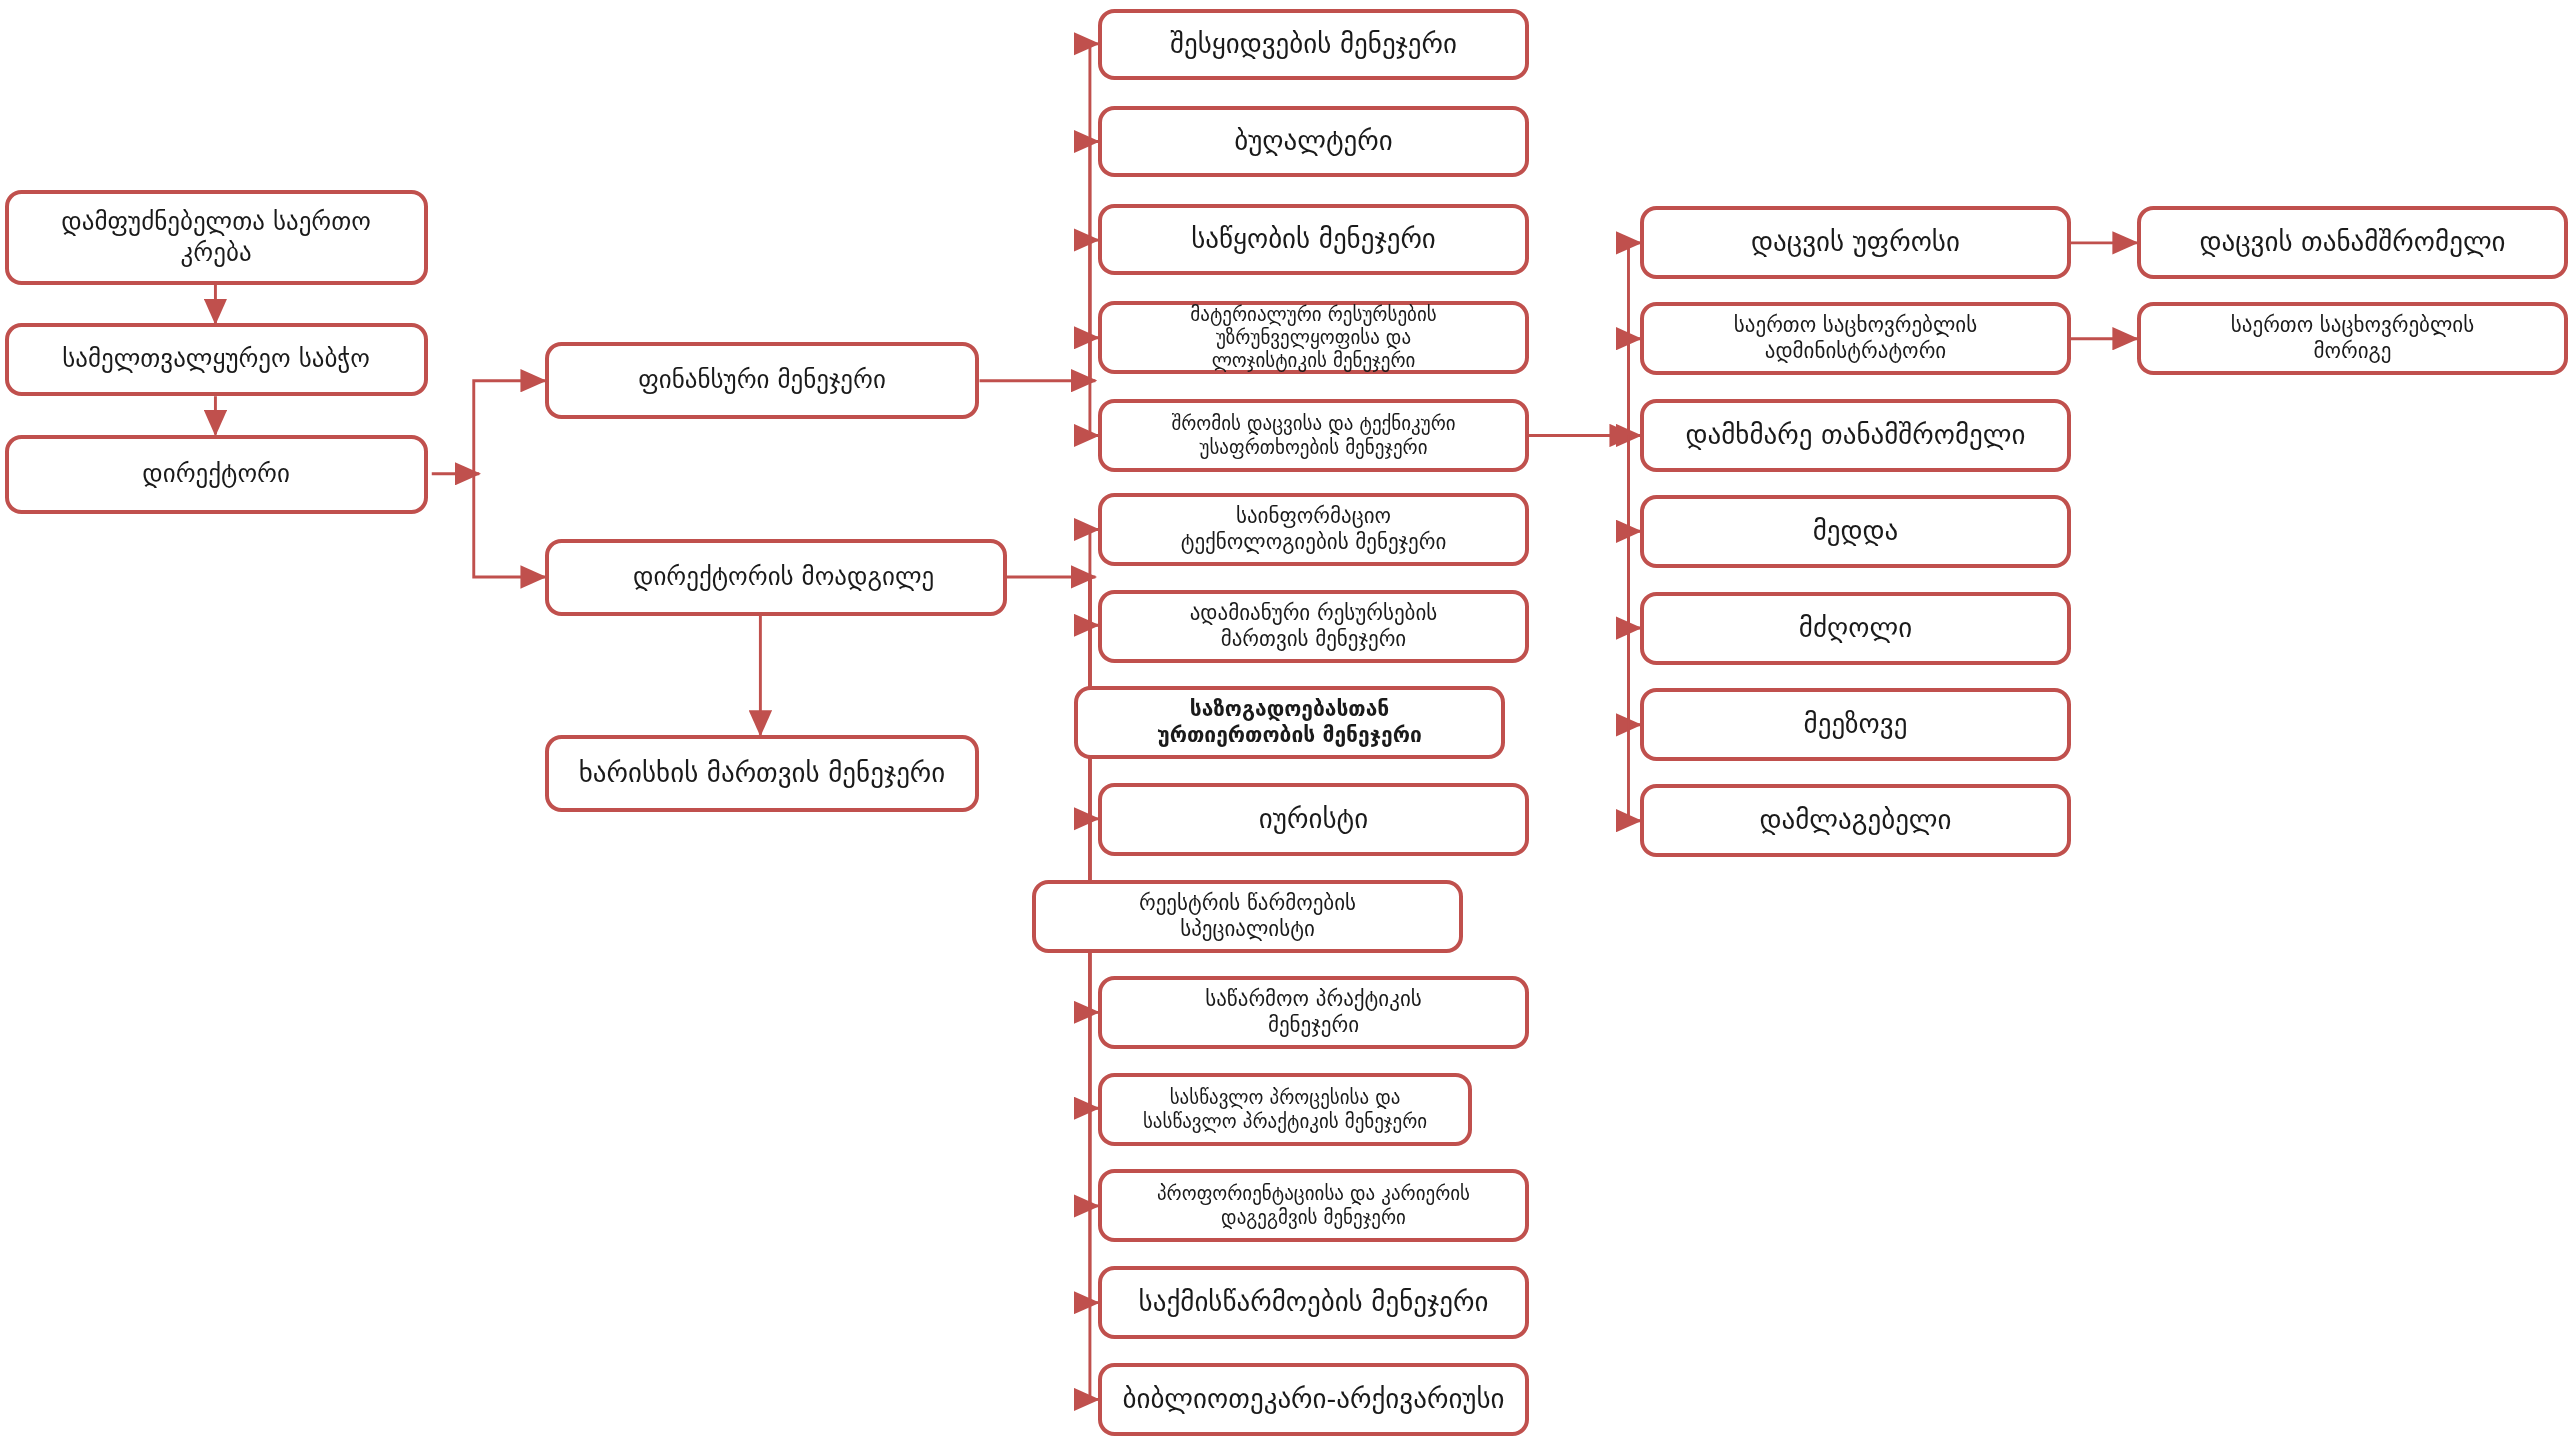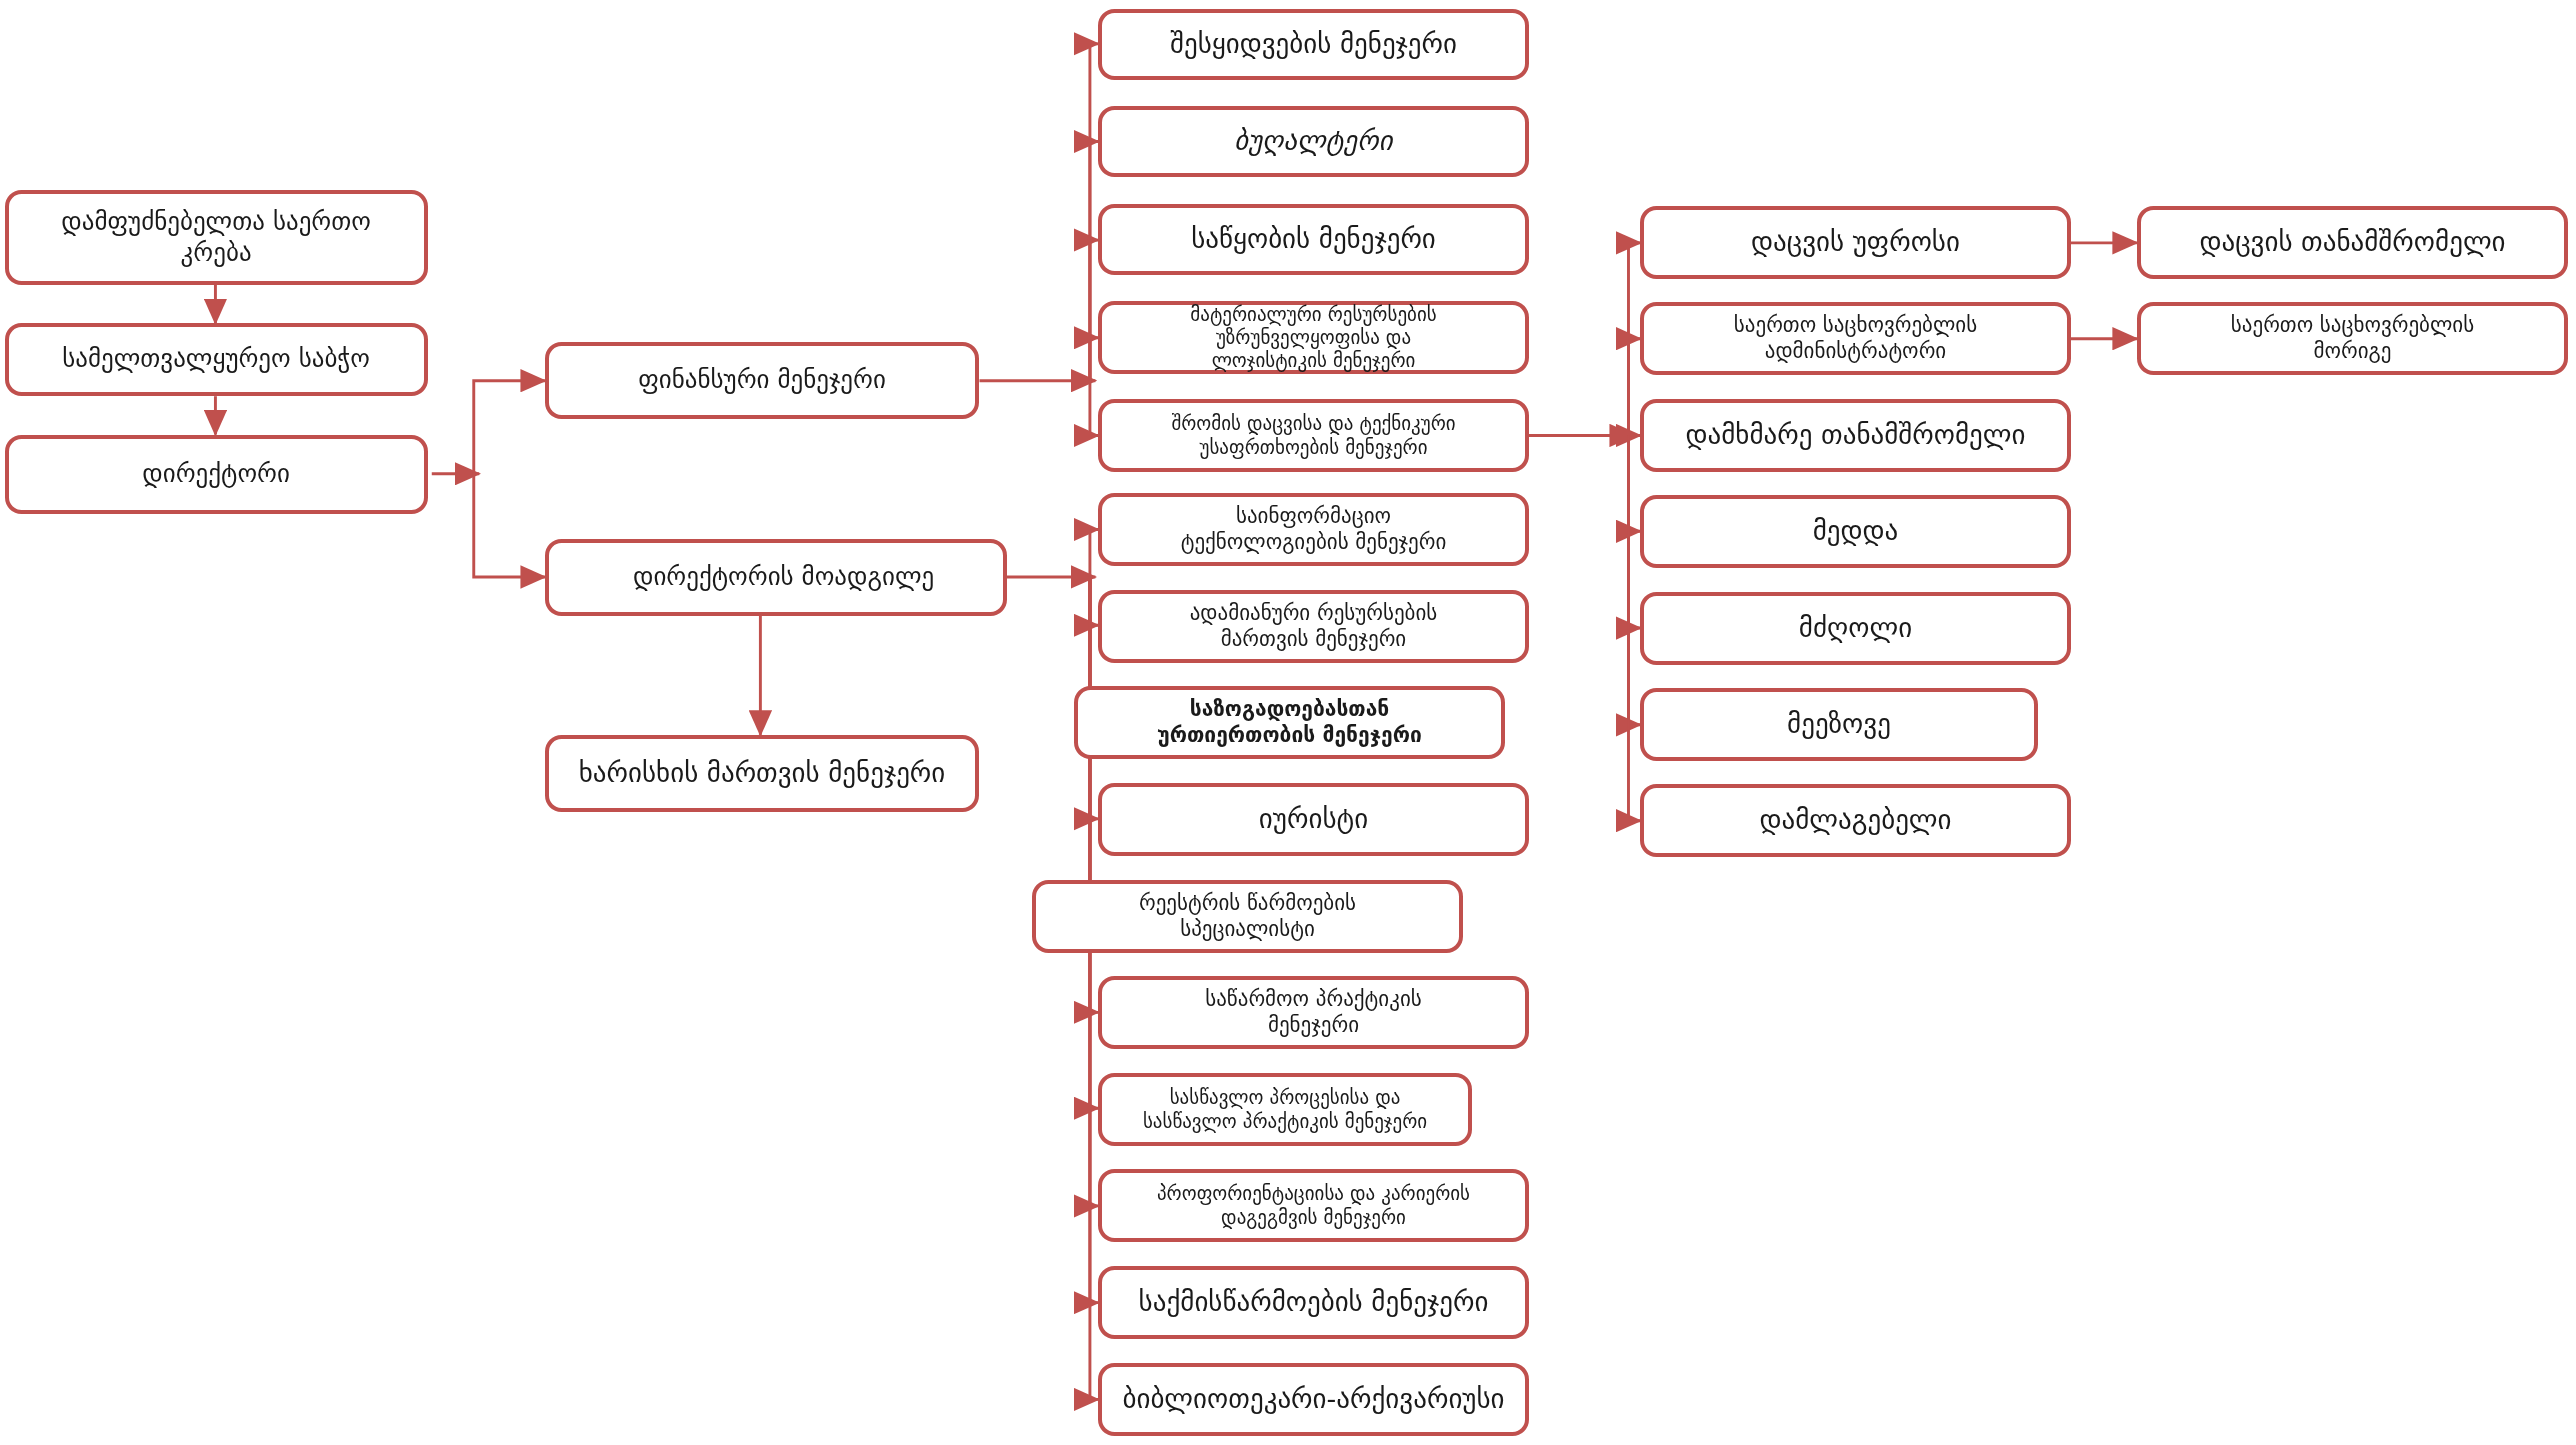--- a/index.html
+++ b/index.html
@@ -102,21 +102,21 @@
   <div class="node sz-lg" style="left:4.6px;  top:190px; width:423px; height:95px;">დამფუძნებელთა საერთო
 კრება</div>
   <div class="node sz-lg" style="left:4.6px;  top:323px; width:423px; height:73px;">სამელთვალყურეო საბჭო</div>
   <div class="node sz-lg" style="left:4.6px;  top:435px; width:423px; height:79px;">დირექტორი</div>
 
   <div class="node sz-lg" style="left:545px; top:342px; width:434px; height:77px;">ფინანსური მენეჯერი</div>
   <div class="node sz-lg" style="left:545px; top:539px; width:462px; height:77px;padding-left:28px;">დირექტორის მოადგილე</div>
   <div class="node sz-md" style="left:545px; top:735px; width:434px; height:77px;">ხარისხის მართვის მენეჯერი</div>
 
   <div class="node sz-md" style="left:1098px; top:9px; width:431px; height:71px;">შესყიდვების მენეჯერი</div>
-  <div class="node sz-md" style="left:1098px; top:106px; width:431px; height:71px;font-style:italic;">ბუღალტერი</div>
+  <div class="node sz-md" style="left:1098px; top:106px; width:431px; height:71px;">ბუღალტერი</div>
   <div class="node sz-md" style="left:1098px; top:204px; width:431px; height:71px;">საწყობის მენეჯერი</div>
   <div class="node sz-xs" style="left:1098px; top:301px; width:431px; height:73px;">მატერიალური რესურსების
 უზრუნველყოფისა და
 ლოჯისტიკის მენეჯერი</div>
   <div class="node sz-xs" style="left:1098px; top:399px; width:431px; height:73px;">შრომის დაცვისა და ტექნიკური
 უსაფრთხოების მენეჯერი</div>
 
   <div class="node sz-sm" style="left:1098px; top:493px; width:431px; height:73px;">საინფორმაციო
 ტექნოლოგიების მენეჯერი</div>
   <div class="node sz-sm" style="left:1098px; top:590px; width:431px; height:73px;">ადამიანური რესურსების
@@ -134,21 +134,21 @@
 დაგეგმვის მენეჯერი</div>
   <div class="node sz-md" style="left:1098px; top:1266px; width:431px; height:73px;">საქმისწარმოების მენეჯერი</div>
   <div class="node sz-md" style="left:1098px; top:1363px; width:431px; height:73px;">ბიბლიოთეკარი-არქივარიუსი</div>
 
   <div class="node sz-md" style="left:1640px; top:206px; width:431px; height:73px;">დაცვის უფროსი</div>
   <div class="node sz-sm" style="left:1640px; top:302px; width:431px; height:73px;">საერთო საცხოვრებლის
 ადმინისტრატორი</div>
   <div class="node sz-md" style="left:1640px; top:399px; width:431px; height:73px;">დამხმარე თანამშრომელი</div>
   <div class="node sz-md" style="left:1640px; top:495px; width:431px; height:73px;">მედდა</div>
   <div class="node sz-md" style="left:1640px; top:592px; width:431px; height:73px;">მძღოლი</div>
-  <div class="node sz-md" style="left:1640px; top:688px; width:398px; height:73px;">მეეზოვე</div>
+  <div class="node sz-md" style="left:1640px; top:688px; width:431px; height:73px;">მეეზოვე</div>
   <div class="node sz-md" style="left:1640px; top:784px; width:431px; height:73px;">დამლაგებელი</div>
 
   <div class="node sz-md" style="left:2137px; top:206px; width:431px; height:73px;">დაცვის თანამშრომელი</div>
   <div class="node sz-sm" style="left:2137px; top:302px; width:431px; height:73px;">საერთო საცხოვრებლის
 მორიგე</div>
 
 </div>
 
 
 </body></html>

